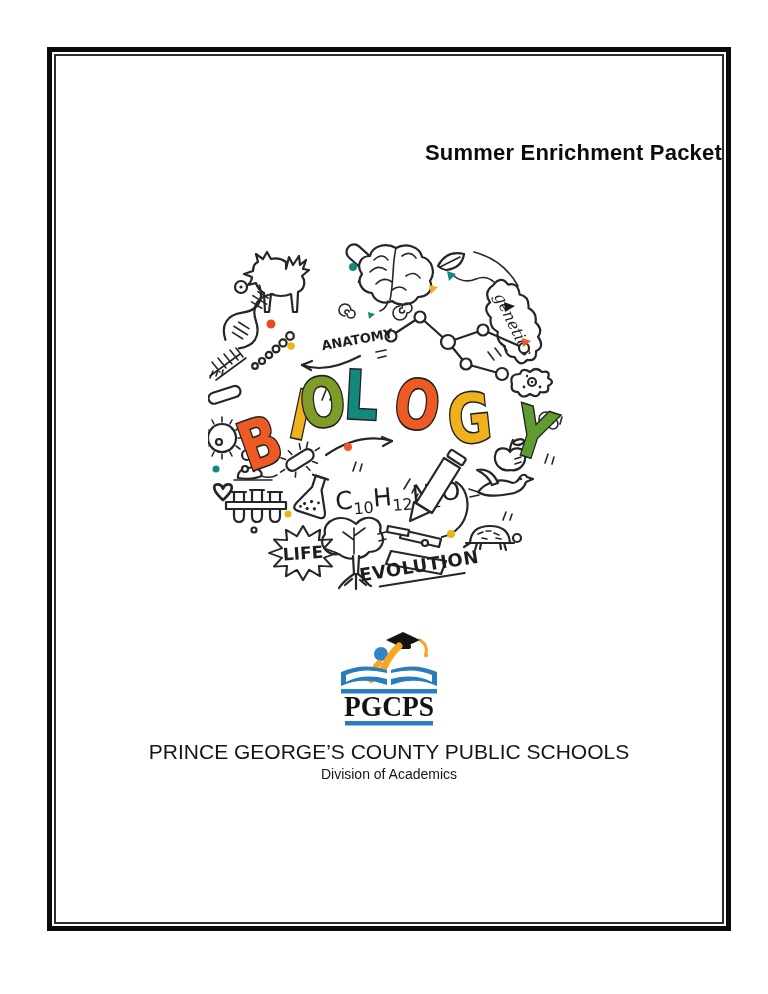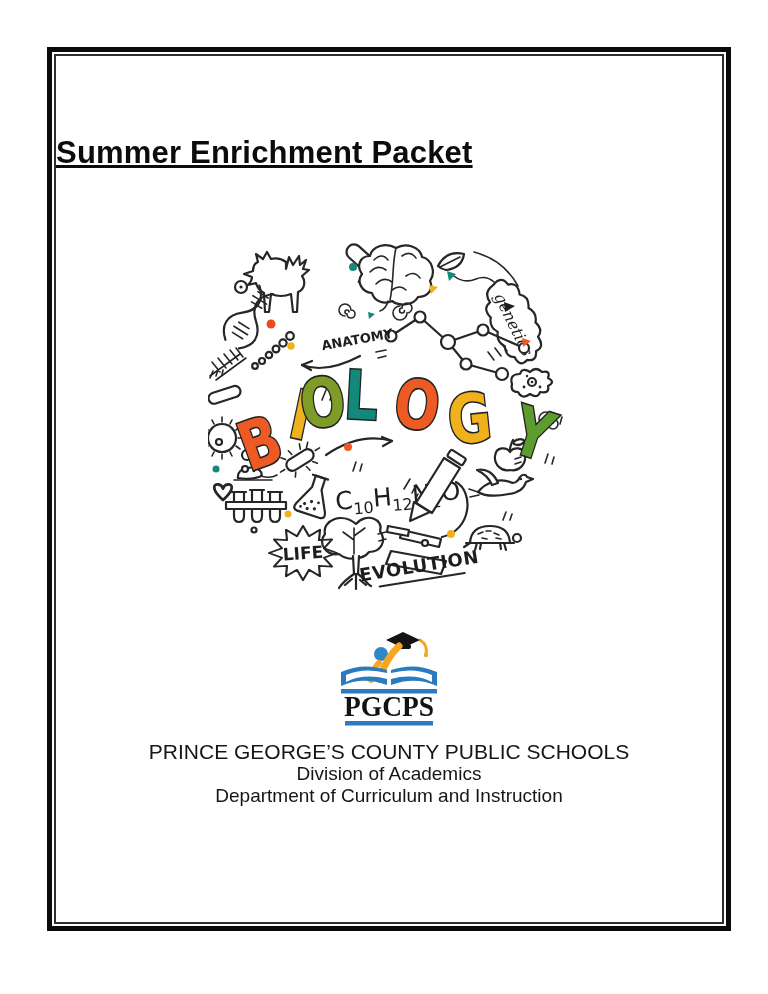--- a/index.html
+++ b/index.html
@@ -1,30 +1,30 @@
 <!DOCTYPE html>
 <html><head>
 <meta charset="utf-8">
 <style>
   html,body{margin:0;padding:0;background:#ffffff;}
   body{width:768px;height:994px;position:relative;overflow:hidden;
        font-family:"Liberation Sans", sans-serif;color:#0d0d0d;}
   .frame{position:absolute;left:47px;top:47px;width:684px;height:884px;
          border:5px solid #0a0a0a;box-sizing:border-box;background:#fff;}
   .frame-inner{position:absolute;inset:2px;border:2px solid #2e2e2e;}
-  .title{position:absolute;top:78px;left:0;right:0;text-align:left;
-         font-size:31px;line-height:38px;font-weight:bold;color:#0c0c0c;
-         letter-spacing:0.2px;text-decoration:underline;}
+  .title{position:absolute;top:78px;left:0;right:0;text-align:right;
+         font-size:22px;line-height:38px;font-weight:bold;color:#0c0c0c;
+         letter-spacing:0.2px;}
   .illustration{position:absolute;top:186px;left:50%;transform:translateX(-50%);
                 width:362px;height:372px;}
   .logo{position:absolute;top:570px;left:50%;transform:translateX(-50%);
         width:106px;height:102px;}
   .org{position:absolute;top:684px;left:0;right:0;text-align:center;color:#161616;}
   .org .l1{font-size:21px;line-height:23px;}
-  .org .l2,.org .l3{font-size:19px;line-height:22px;}
+  .org .l2,.org .l3{font-size:14px;line-height:22px;}
   
   .ink{stroke:#262626;stroke-width:2.2;fill:none;stroke-linecap:round;stroke-linejoin:round;}
   .inkf{stroke:#262626;stroke-width:2.2;fill:#ffffff;stroke-linecap:round;stroke-linejoin:round;}
   .thin{stroke:#262626;stroke-width:1.6;fill:none;stroke-linecap:round;}
   .bio-letter{font-family:"DejaVu Sans", sans-serif;font-weight:bold;font-size:62px;
               stroke:#222222;stroke-width:3px;paint-order:stroke;text-anchor:middle;}
   .hand{font-family:"DejaVu Sans", sans-serif;fill:#1d1d1d;}
   .script{font-family:"DejaVu Serif", serif;font-style:italic;fill:#1d1d1d;}
   .logo-word{font-family:"Liberation Serif", serif;font-weight:bold;fill:#131313;}
 </style>
@@ -291,17 +291,16 @@
         <path d="M95,49 Q77,41 54,47 L54,53 Q77,47 95,56 Z" fill="#ffffff"></path>
       </g>
       <rect x="4" y="63" width="96" height="4.5" fill="#2a7cbe"></rect>
       <text class="logo-word" x="52" y="90" font-size="29" text-anchor="middle" textLength="90" lengthAdjust="spacingAndGlyphs">PGCPS</text>
       <rect x="8" y="95" width="88" height="4.5" fill="#2a7cbe"></rect>
     </svg>
 
     <div class="org">
       <div class="l1">PRINCE GEORGE’S COUNTY PUBLIC SCHOOLS</div>
       <div class="l2">Division of Academics</div>
-      <div class="l3">Department of Curriculum and Instruction</div>
     </div>
 
   </div>
 </div>
 
 </body></html>

